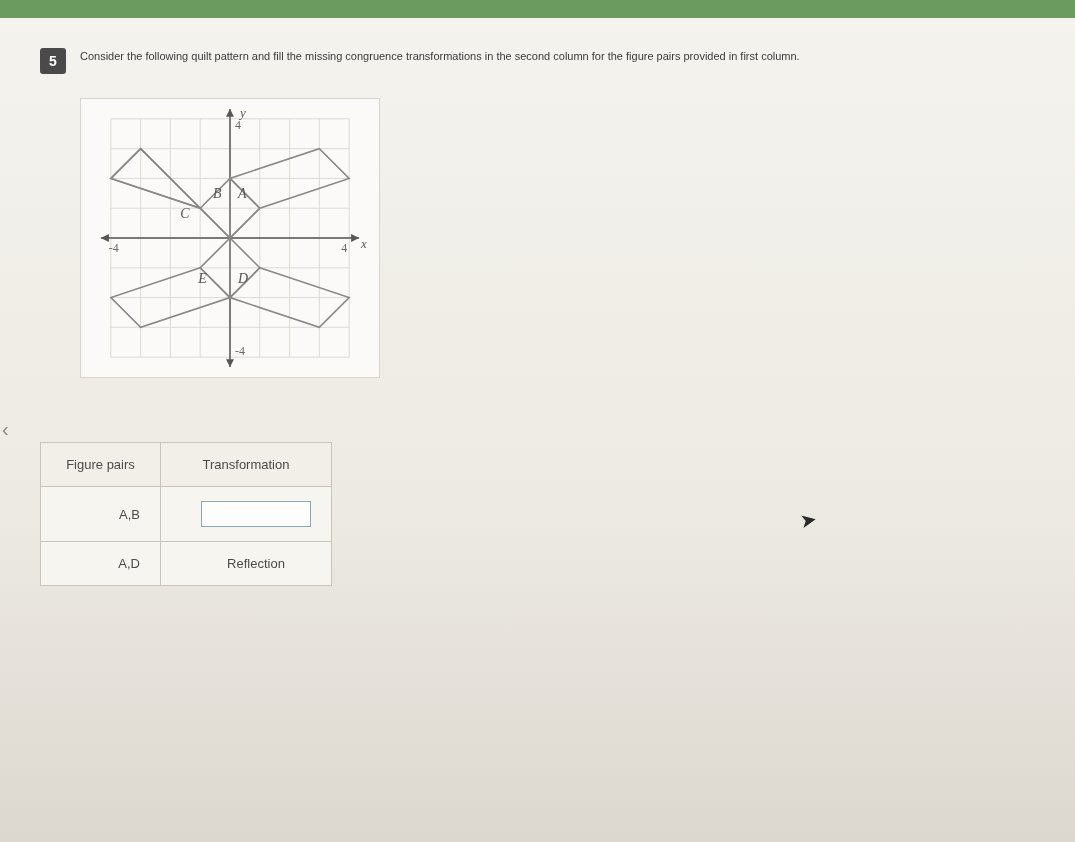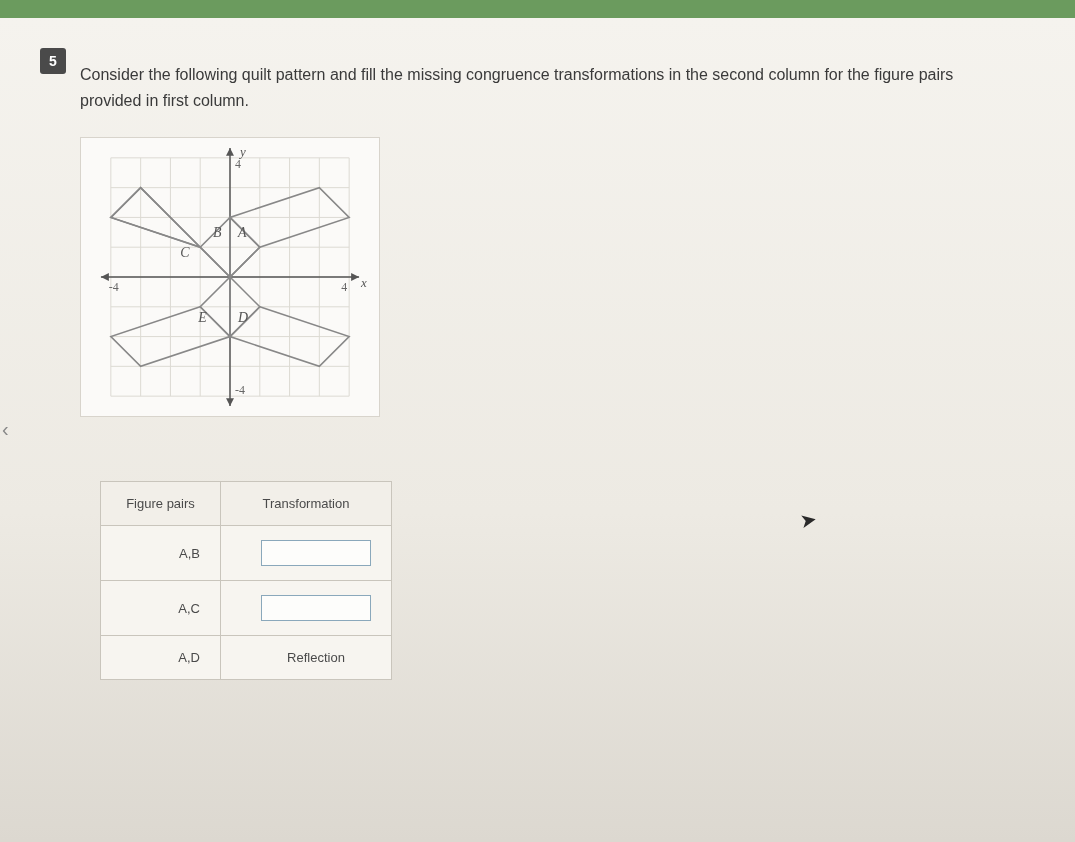--- a/index.html
+++ b/index.html
@@ -37,25 +37,24 @@
     font-size: 14px;
     width: 26px;
     height: 26px;
     display: flex;
     align-items: center;
     justify-content: center;
     border-radius: 3px;
     flex-shrink: 0;
   }
   .qtext {
-    font-size: 16px;
+    font-size: 11px;
     color: #3a3a3a;
     line-height: 1.6;
     max-width: 900px;
-    margin-top: 14px;
   }
   .graph-wrap {
     margin-left: 40px;
     margin-top: 10px;
   }
   .graph {
     background: #fbfaf8;
     border: 1px solid #d8d4cc;
   }
   .axis-label {
@@ -77,21 +76,20 @@
   }
   .left-arrow {
     position: absolute;
     left: 2px;
     top: 400px;
     font-size: 20px;
     color: #888;
     cursor: pointer;
   }
   .table-wrap {
-    margin-left: 60px;
     margin-top: 60px;
   }
   table {
     border-collapse: collapse;
     background: #f7f5f0;
   }
   th, td {
     border: 1px solid #c9c5bc;
     padding: 14px 20px;
     font-size: 13px;
@@ -206,24 +204,20 @@
       <tbody>
           <tr>
         <th>Figure pairs</th>
         <th>Transformation</th>
       </tr>
       <tr>
         <td>A,B</td>
         <td><input class="fill-input" value="" style=""></td>
       </tr>
       <tr>
-        <td>A,C</td>
-        <td><input class="fill-input" value="" style=""></td>
-      </tr>
-      <tr>
         <td>A,D</td>
         <td>Reflection</td>
       </tr>
     </tbody>
       </table>
   </div>
 
   <div class="cursor">➤</div>
 
 </div>

